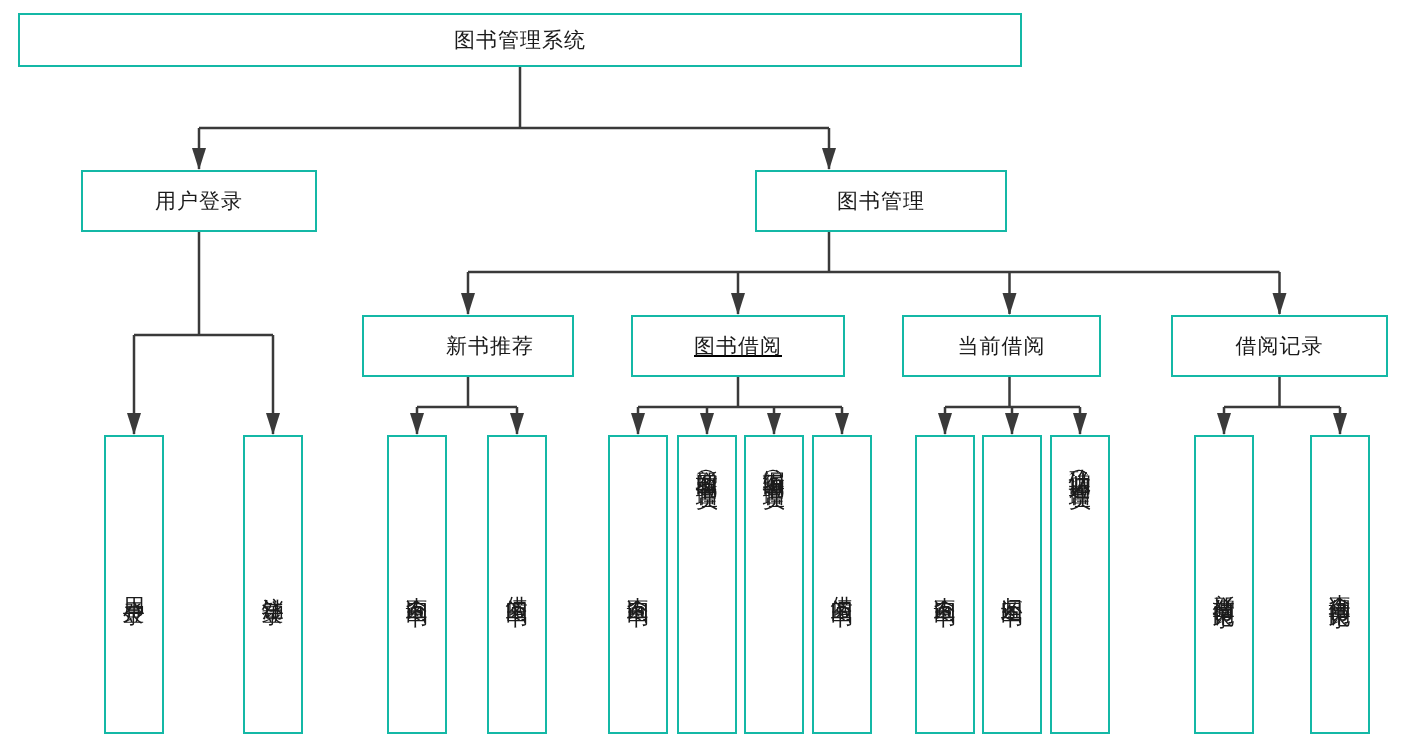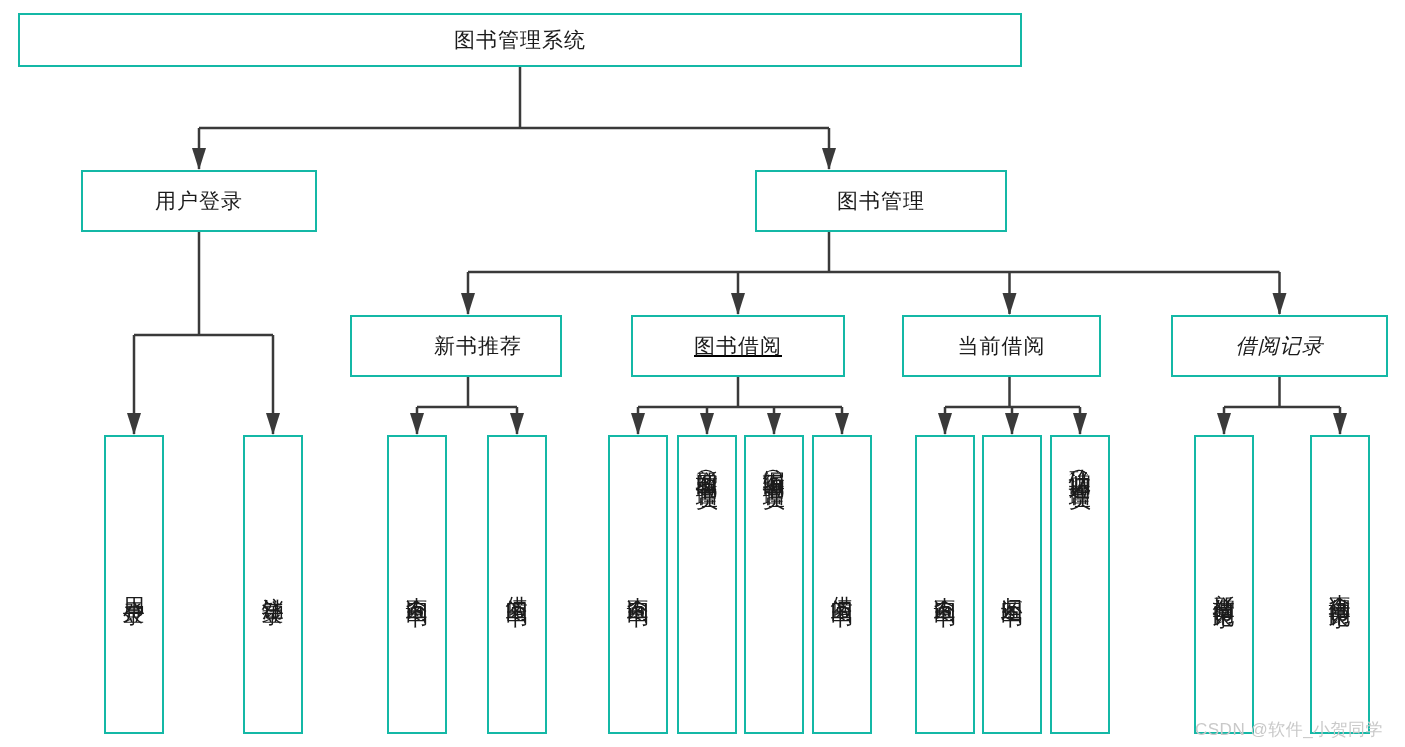--- a/index.html
+++ b/index.html
@@ -84,30 +84,30 @@
   <div id="nodes">
       <div class="node" style="left: 18px; top: 13px; width: 1004px; height: 54px;">
         <span class="node-h">图书管理系统</span>
       </div>
       <div class="node" style="left: 81px; top: 170px; width: 236px; height: 62px;">
         <span class="node-h">用户登录</span>
       </div>
       <div class="node" style="left: 711px; top: 170px; width: 252px; height: 62px; margin-left: 44px;">
         <span class="node-h">图书管理</span>
       </div>
-      <div class="node" style="left: 350px; top: 315px; width: 212px; height: 62px; padding-left: 44px;">
+      <div class="node" style="left: 362px; top: 315px; width: 212px; height: 62px; padding-left: 44px;">
         <span class="node-h">新书推荐</span>
       </div>
       <div class="node" style="left: 631px; top: 315px; width: 214px; height: 62px; text-decoration: underline;">
         <span class="node-h">图书借阅</span>
       </div>
       <div class="node" style="left: 902px; top: 315px; width: 199px; height: 62px;">
         <span class="node-h">当前借阅</span>
       </div>
-      <div class="node" style="left: 1171px; top: 315px; width: 217px; height: 62px; font-style: italic;">
+      <div class="node" style="left: 1171px; top: 315px; width: 217px; height: 62px;">
         <span class="node-h">借阅记录</span>
       </div>
       <div class="node" style="left: 104px; top: 435px; width: 60px; height: 299px;">
         <div class="vwrap center">
           <span class="node-v">用户登录</span>
         </div>
       </div>
       <div class="node" style="left: 243px; top: 435px; width: 60px; height: 299px;">
         <div class="vwrap center">
           <span class="node-v">注销登录</span>
@@ -162,14 +162,13 @@
         <div class="vwrap center">
           <span class="node-v">新增借阅记录</span>
         </div>
       </div>
       <div class="node" style="left: 1310px; top: 435px; width: 60px; height: 299px;">
         <div class="vwrap center">
           <span class="node-v">查询借阅记录</span>
         </div>
       </div>
     </div>
-  <div class="watermark" id="wm" style="left: 1195px; top: 718px;">CSDN @软件_小贺同学</div>
 </div>
 
 </body></html>

